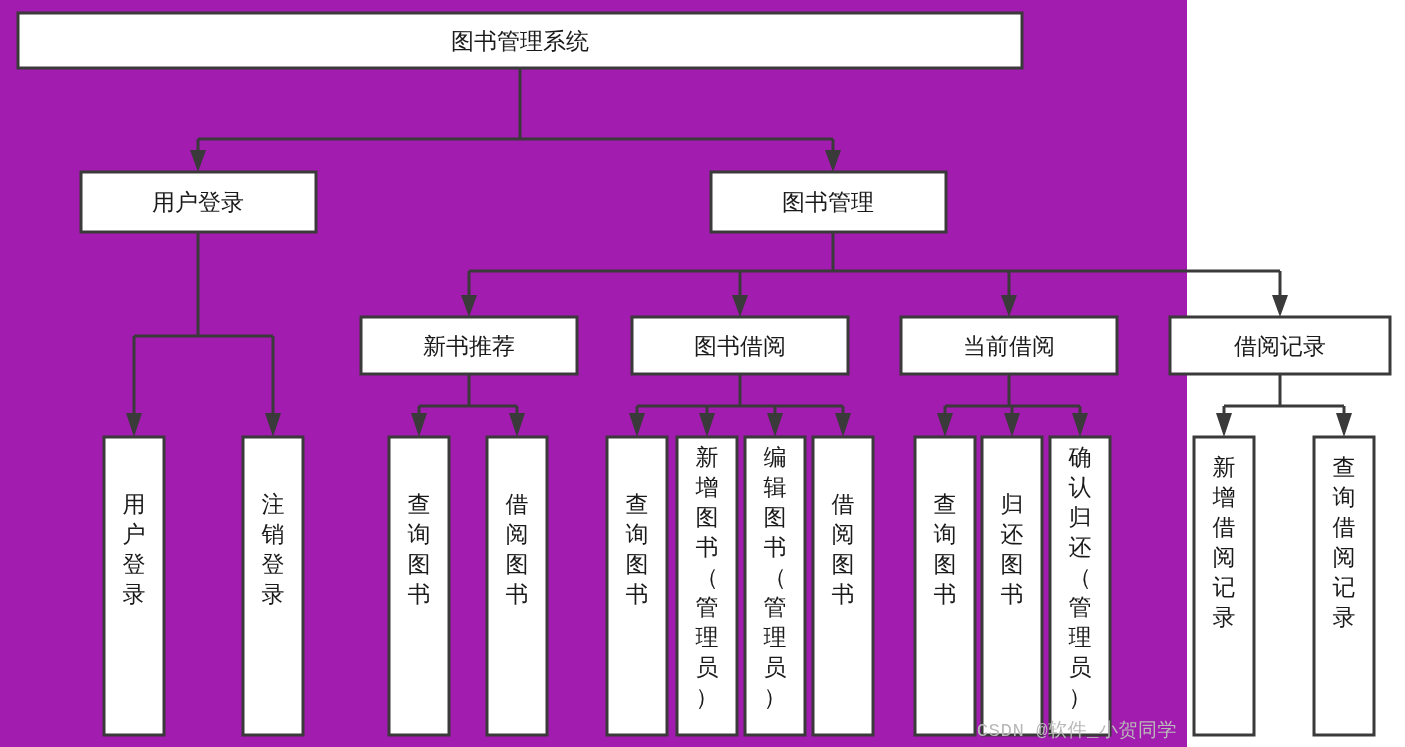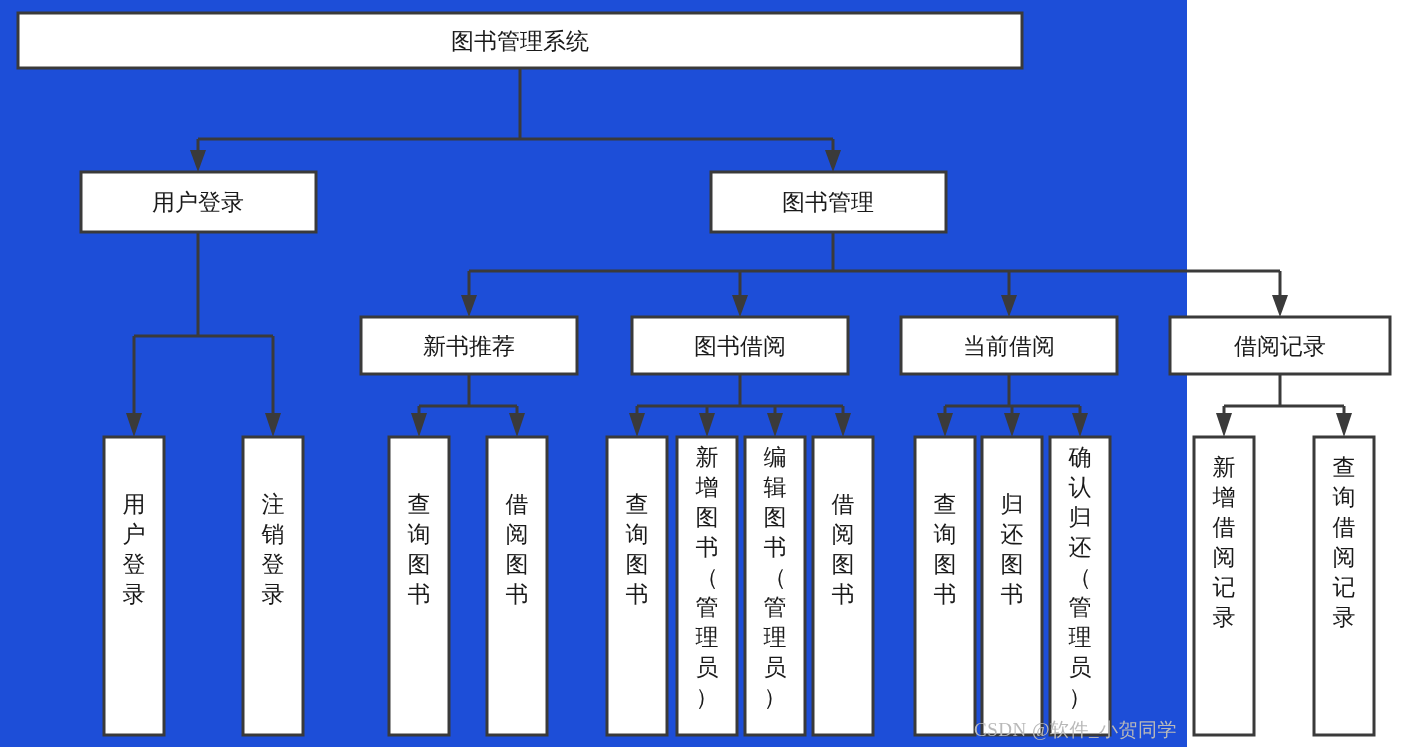--- a/index.html
+++ b/index.html
@@ -1,36 +1,36 @@
 <!DOCTYPE html>
 <html><head>
 <meta charset="utf-8">
 <title>图书管理系统 结构图</title>
 <style>
   html,body{margin:0;padding:0;background:#ffffff;}
   body{
     font-family:"DejaVu Sans","Liberation Sans",sans-serif;
     width:1405px;height:747px;overflow:hidden;
   }
-  #diagram-root{position:relative;width:1187px;height:747px;background:#1d4ed8;}
+  #diagram-root{position:relative;width:1187px;height:747px;background:#a21caf;}
   svg#tree{position:absolute;left:0;top:0;width:1405px;height:747px;display:block;}
   .node-box{fill:#ffffff;stroke:#3a3a3a;stroke-width:3;}
   .edge{stroke:#3a3a3a;stroke-width:3;fill:none;stroke-linecap:butt;}
   .arrow-head{fill:#3a3a3a;stroke:none;}
   .node-label{
     font-family:"DejaVu Sans","Liberation Sans",sans-serif;
     fill:#1a1a1a;font-size:23px;text-anchor:middle;dominant-baseline:middle;
   }
   .node-label-v{
     font-family:"DejaVu Sans","Liberation Sans",sans-serif;
     fill:#1a1a1a;font-size:23px;text-anchor:middle;
   }
   .watermark{
     position:absolute;right:10px;bottom:4px;
-    font-family:Liberation Serif, serif;
+    font-family:Liberation Mono, monospace;
     font-size:19px;color:#b9b9b9;white-space:nowrap;letter-spacing:0.5px;
   }
 </style>
 </head>
 <body>
 
 <div id="diagram-root">
 
   <svg id="tree" viewBox="0 0 1405 747" xmlns="http://www.w3.org/2000/svg">
 

